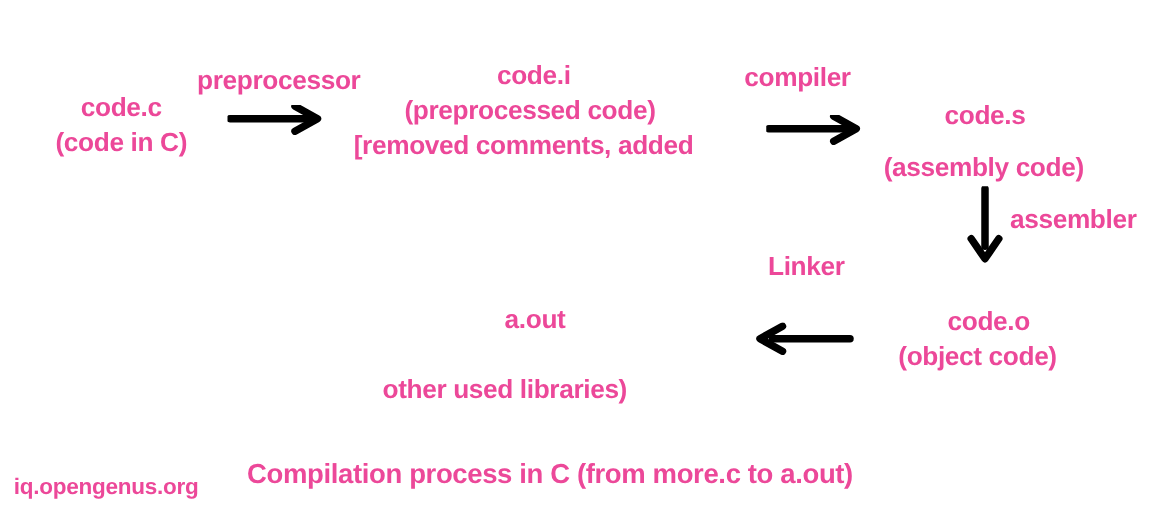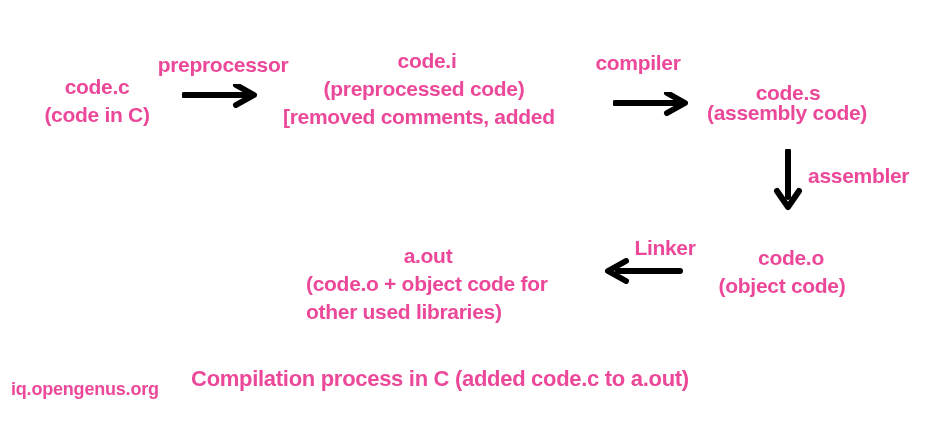--- a/index.html
+++ b/index.html
@@ -54,37 +54,36 @@
   <div class="line ctr" style="left:424px; top:78px;">(preprocessed code)</div>
   <div class="line" style="left:283px; top:106px;">[removed comments, added</div>
 
   <div class="line ctr" style="left:638px; top:52px;text-align:right;">compiler</div>
   <svg class="arrow" style="left:613px; top:92px;" width="86" height="24" viewBox="0 0 86 24">
     <line x1="2" y1="11" x2="64" y2="11"></line>
     <polyline points="54,1 72,11 54,21"></polyline>
   </svg>
 
   <div class="line ctr" style="left:788px; top:82px;text-align:right;">code.s</div>
-  <div class="line ctr" style="left:787px; top:102px;text-align:center;">(assembly code)</div>
+  <div class="line ctr" style="left:787px; top:124px;text-align:center;">(assembly code)</div>
 
   <svg class="arrow" style="left:768px; top:149px;" width="40" height="62" viewBox="0 0 40 62">
     <line x1="20" y1="2" x2="20" y2="48"></line>
     <polyline points="9,42 20,58 31,42"></polyline>
   </svg>
   <div class="line" style="left:808px; top:165px;">assembler</div>
 
   <div class="line ctr" style="left:791px; top:247px;">code.o</div>
   <div class="line ctr" style="left:782px; top:275px;">(object code)</div>
 
-  <div class="line ctr" style="left:645px; top:237px;margin-left:20px;">Linker</div>
+  <div class="line ctr" style="left:645px; top:203px;">Linker</div>
   <svg class="arrow" style="left:596px; top:258px;" width="90" height="26" viewBox="0 0 90 26">
     <line x1="84" y1="13" x2="22" y2="13"></line>
     <polyline points="30,3 12,13 30,23"></polyline>
   </svg>
 
   <div class="line ctr" style="left:428px; top:245px;">a.out</div>
-  <div class="line" style="left:306px; top:273px;">(code.o + object code for</div>
   <div class="line" style="left:306px; top:301px;">other used libraries)</div>
 
-  <div class="line caption ctr" style="left:440px; top:368px;">Compilation process in C (added code.c to a.out)</div>
+  <div class="line caption ctr" style="left:440px; top:368px;">Compilation process in C (from more.c to a.out)</div>
   <div class="line watermark" style="left:11px; top:380px;">iq.opengenus.org</div>
 
 </div>
 
 </body></html>

